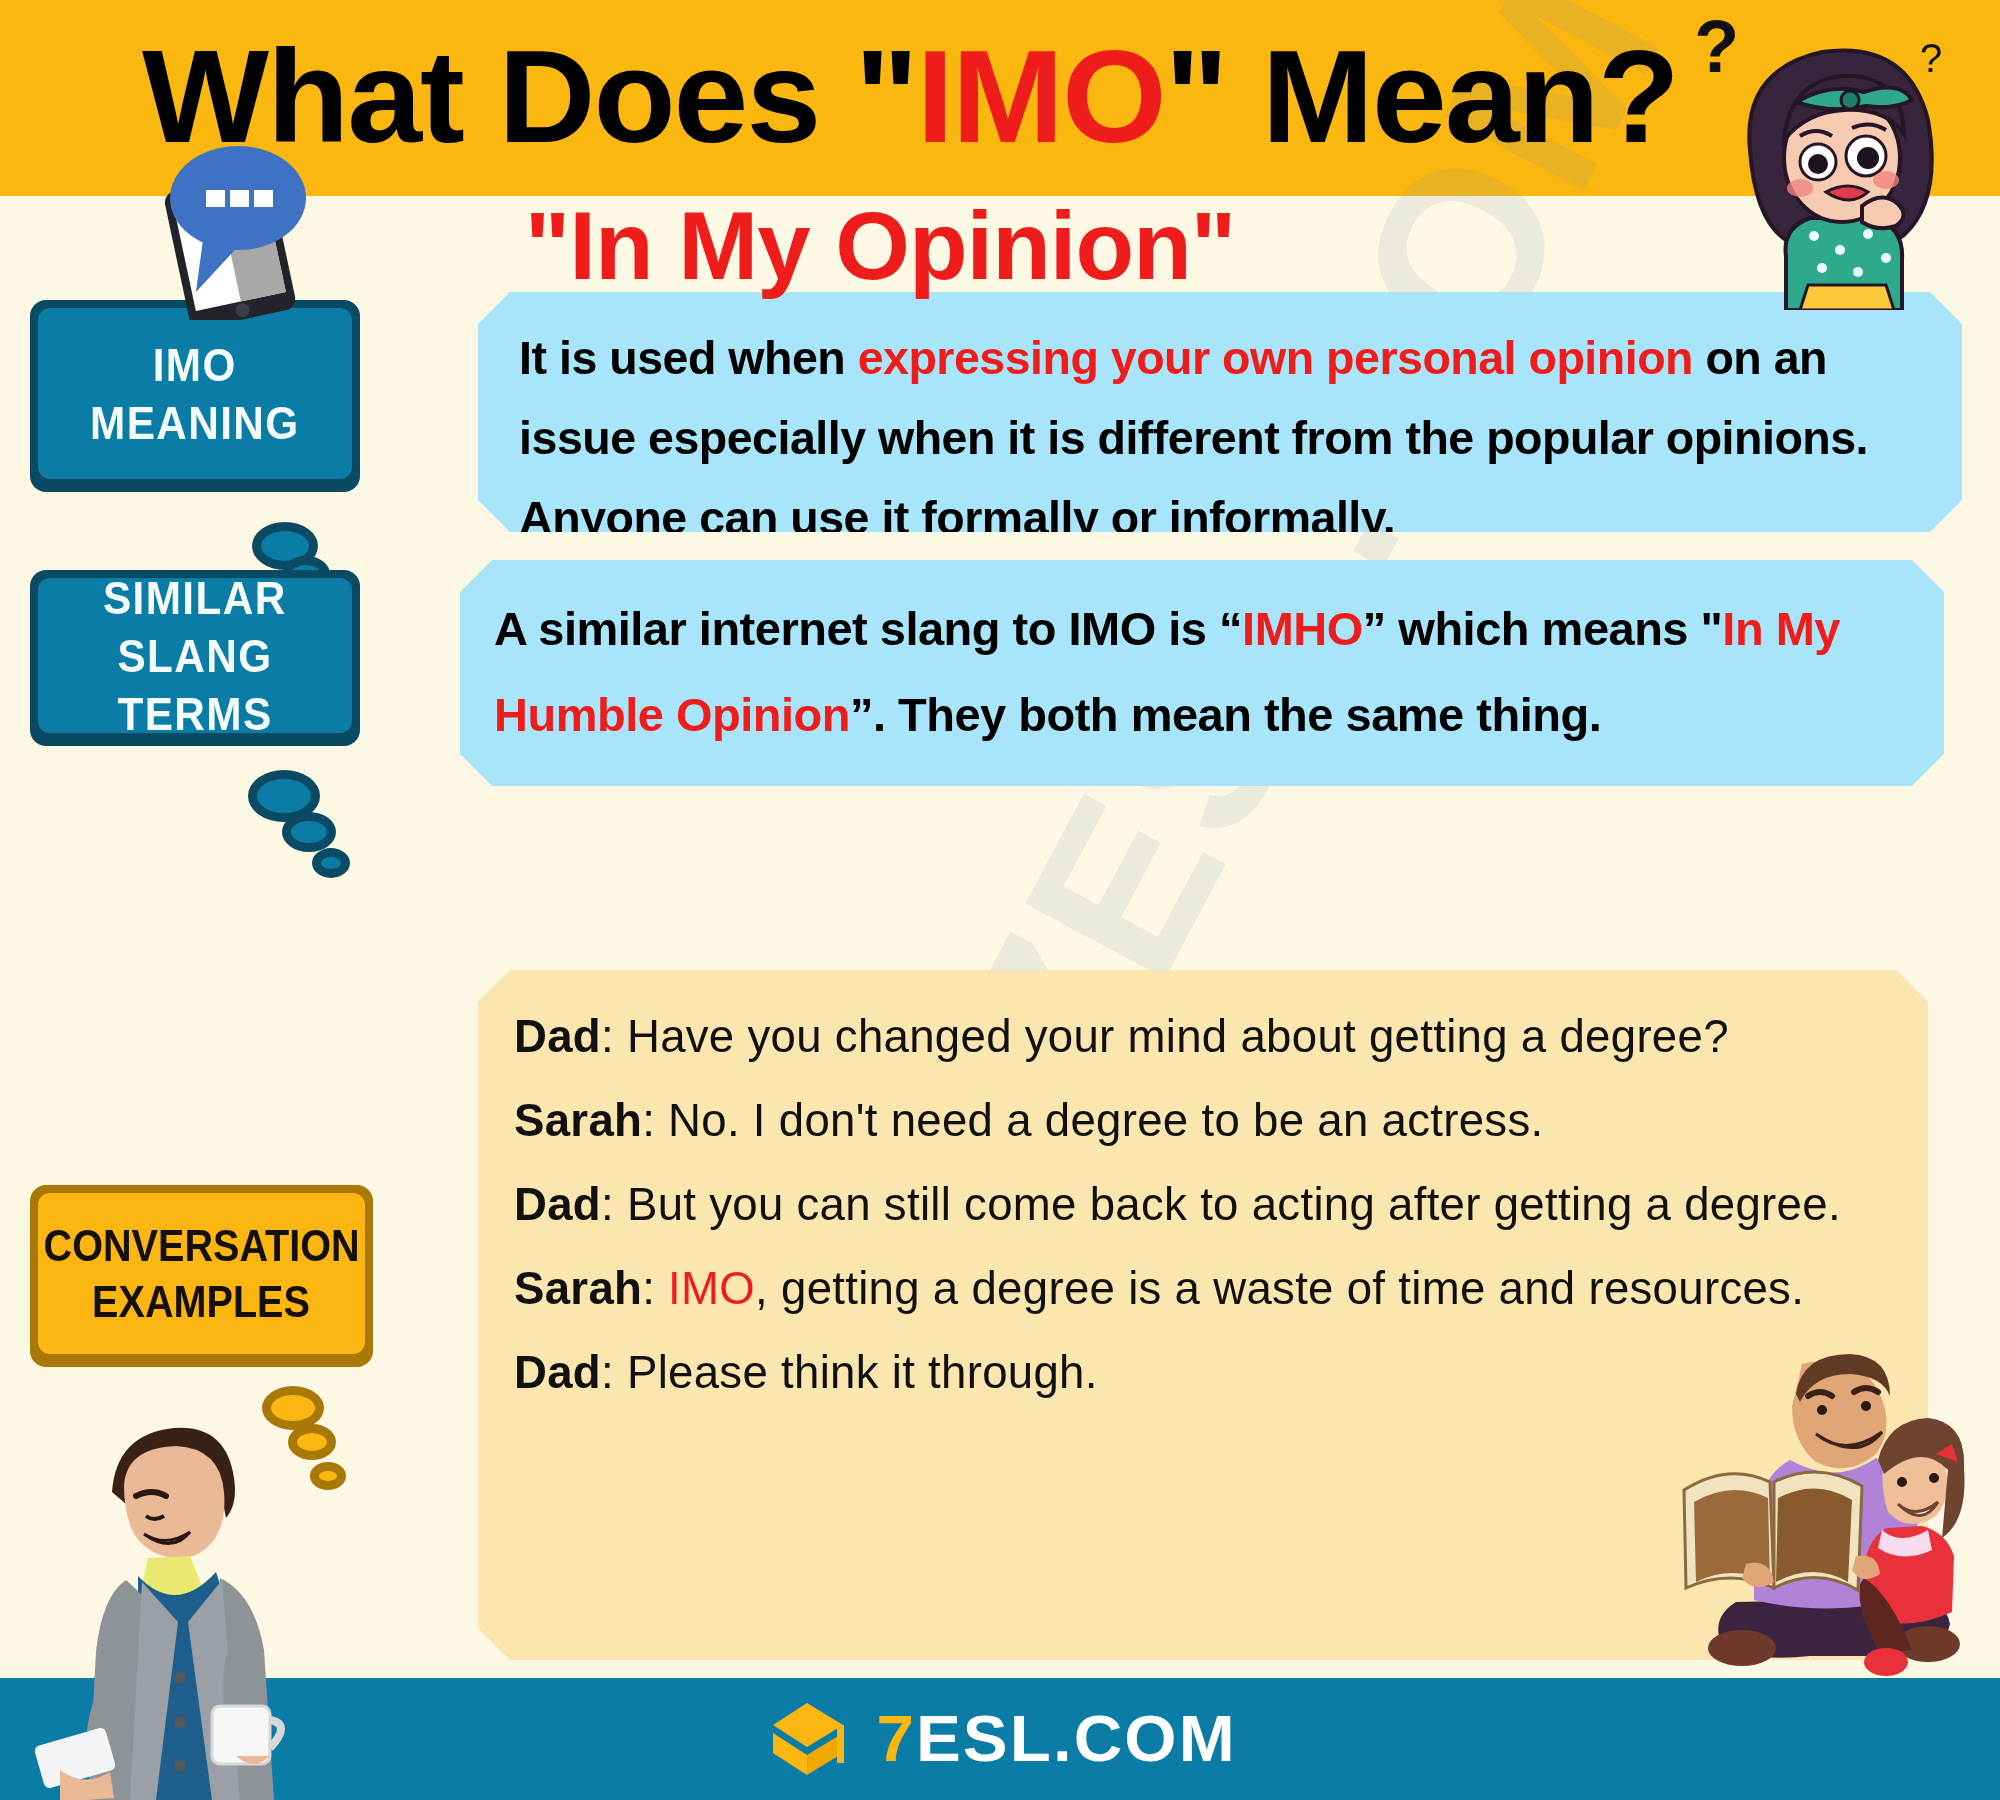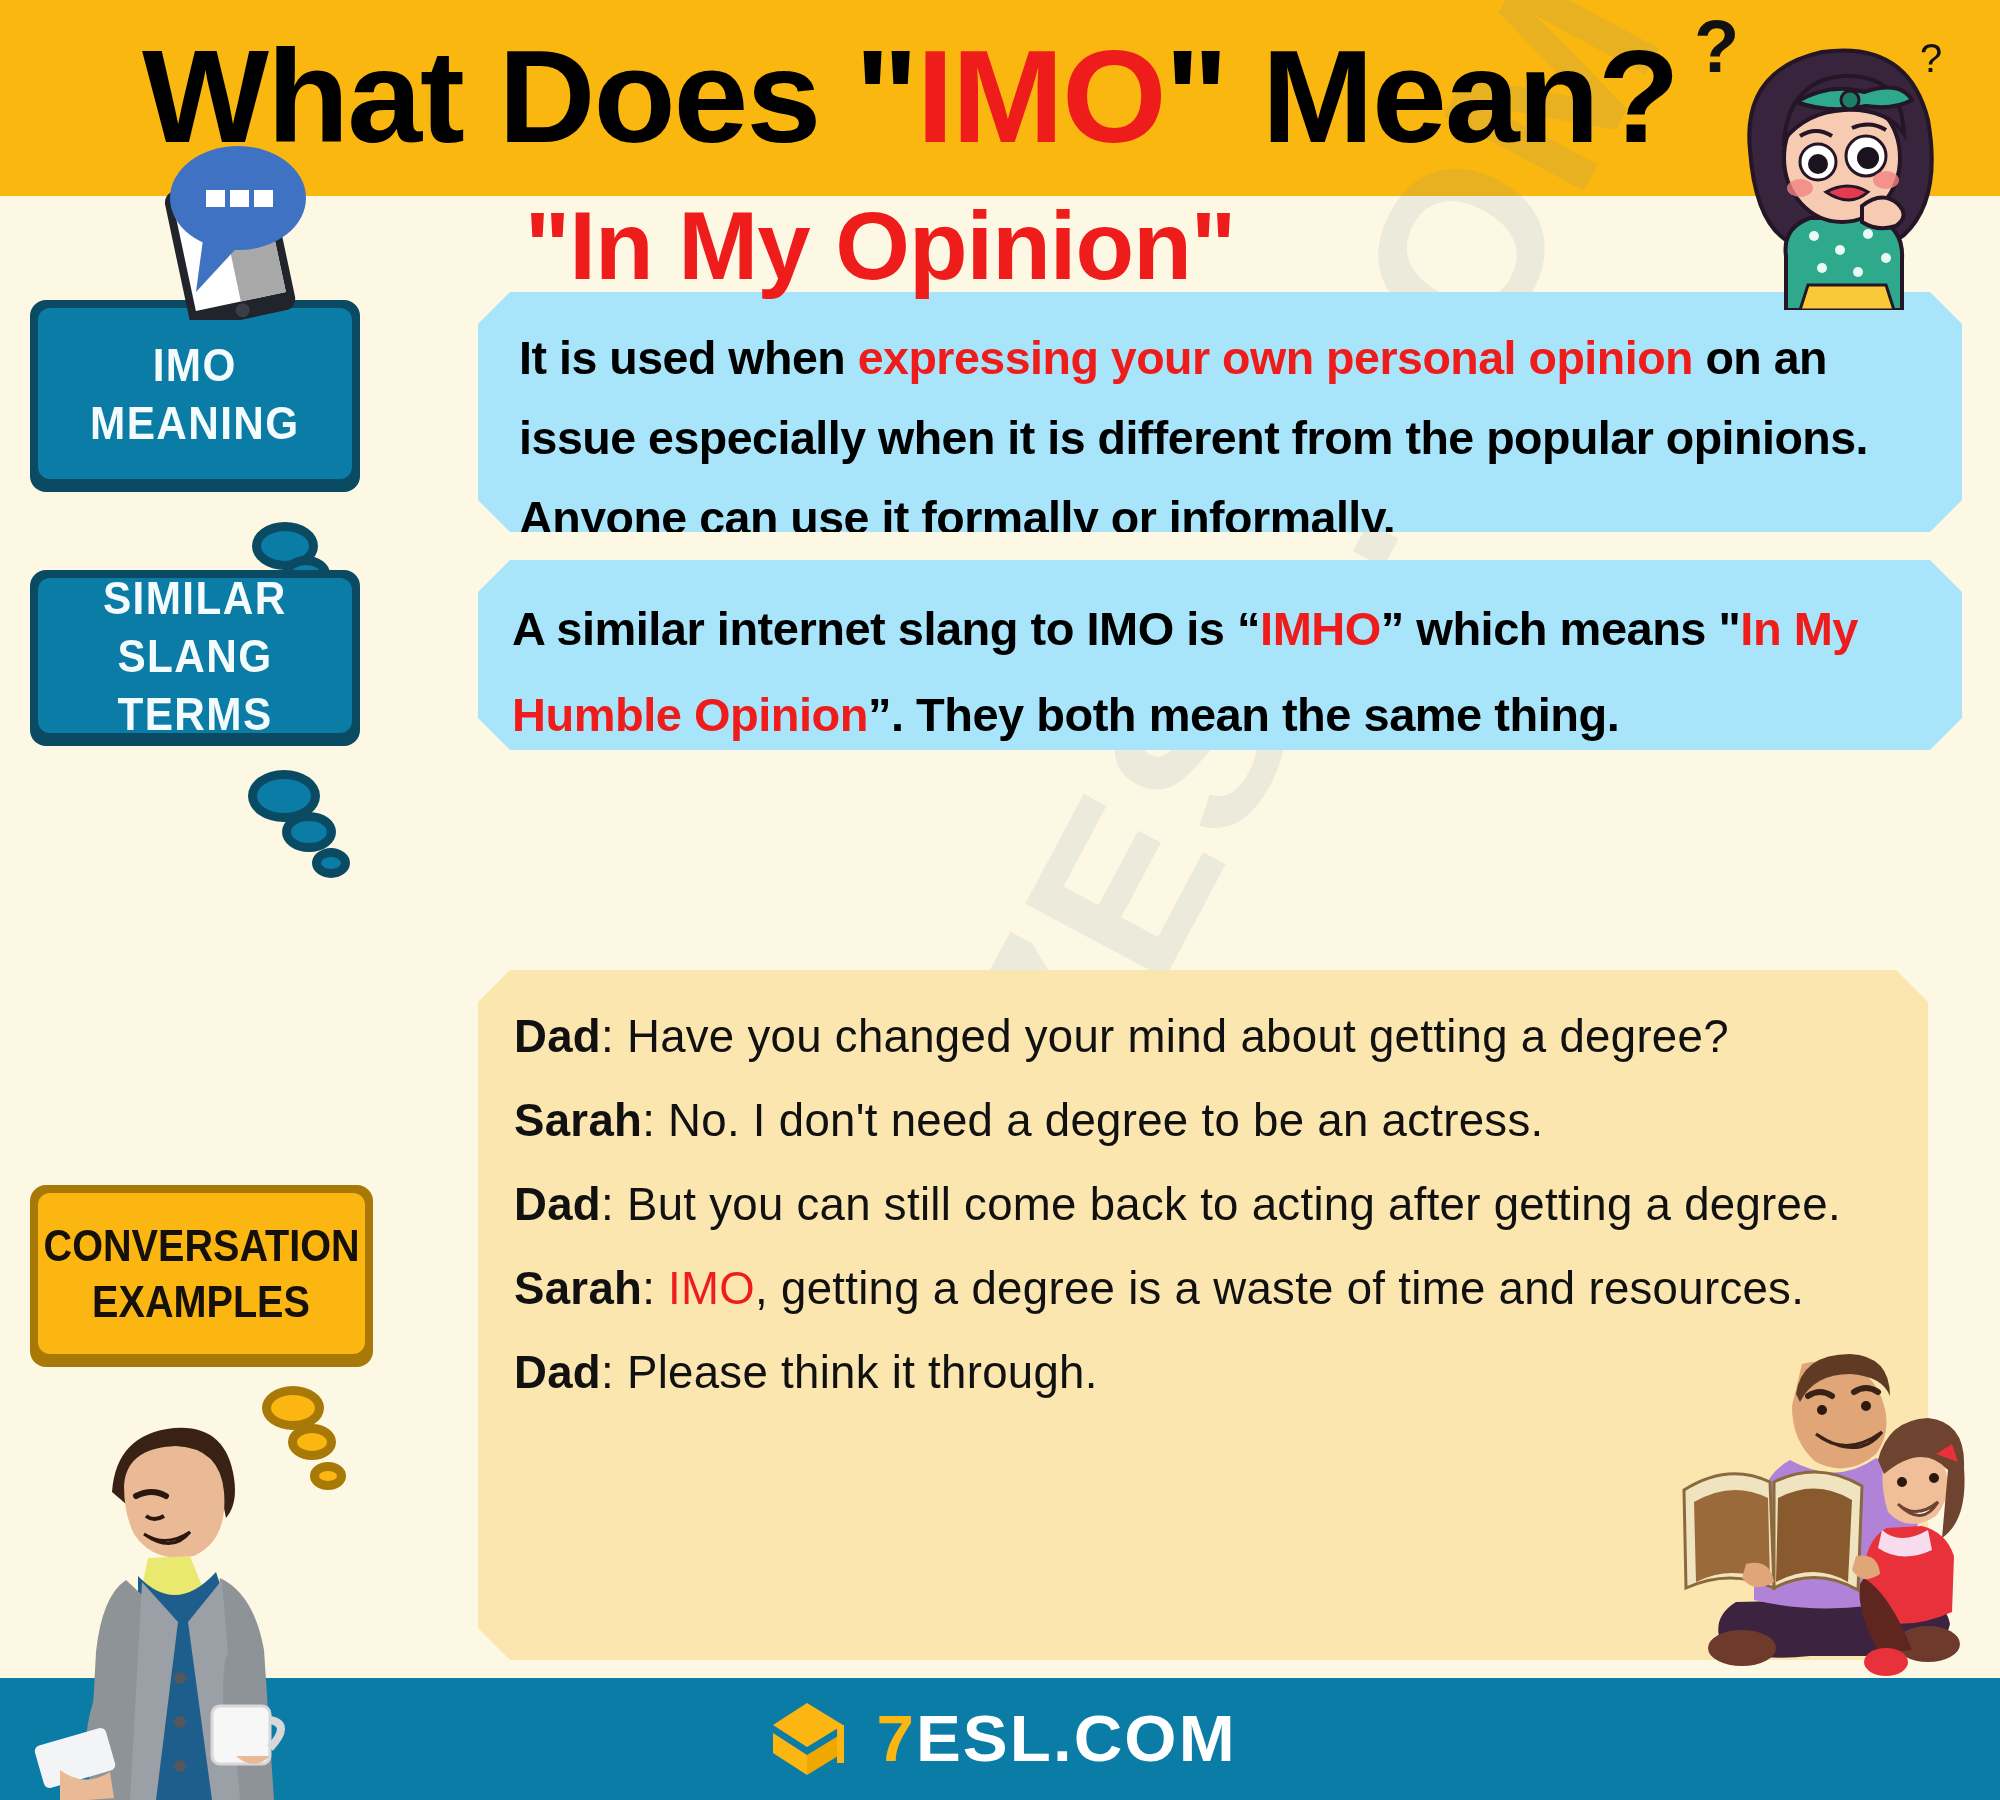--- a/index.html
+++ b/index.html
@@ -97,21 +97,21 @@
   }
   .cbox-blue{background:#a9e5fa;}
   .cbox-cream{background:#fbe6b0;}
   .cbox .txt{
     font-family:"Liberation Sans", sans-serif;
     font-weight:bold;color:#000;
   }
 
   #box-meaning{left:478px;top:292px;width:1484px;height:240px;padding:26px 30px 26px 34px;}
   #box-meaning .txt{font-size:47px;line-height:80px;letter-spacing:-.5px;transform:scaleX(.99);}
-  #box-slang{left:478px;top:560px;width:1484px;height:190px;padding:26px 30px 26px 34px;}
+  #box-slang{left:460px;top:560px;width:1484px;height:226px;padding:26px 30px 26px 34px;}
   #box-slang .txt{font-size:47px;line-height:86px;letter-spacing:-.5px;}
   #box-conv{left:478px;top:970px;width:1450px;height:690px;padding:24px 30px 24px 36px;}
 
   
   .conv-line{
     font-family:"Liberation Sans", sans-serif;
     font-weight:normal;color:#111;
     font-size:47px;line-height:84px;letter-spacing:.3px;
     transform:scaleX(.97);transform-origin:left center;
   }

